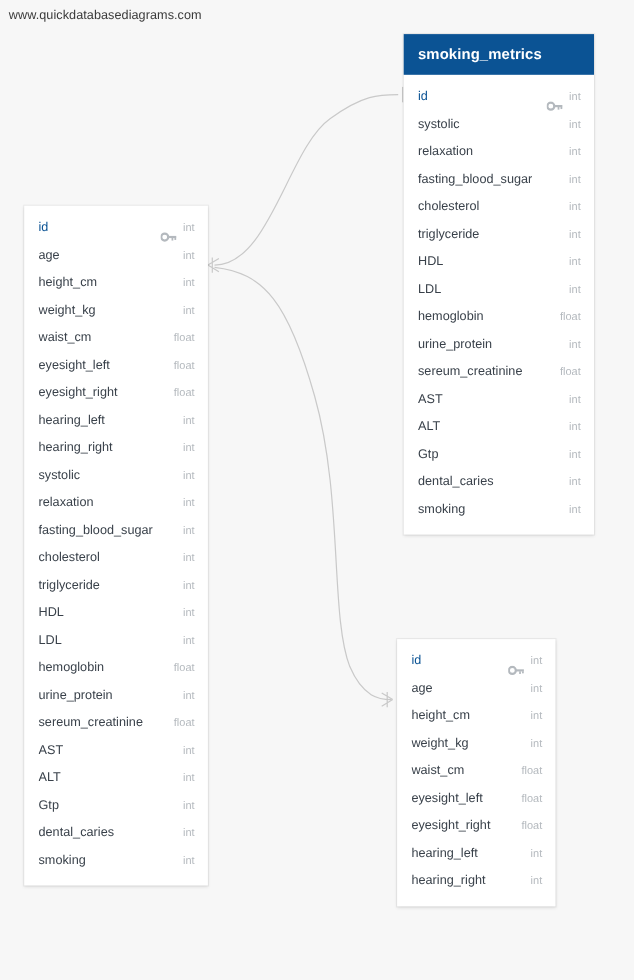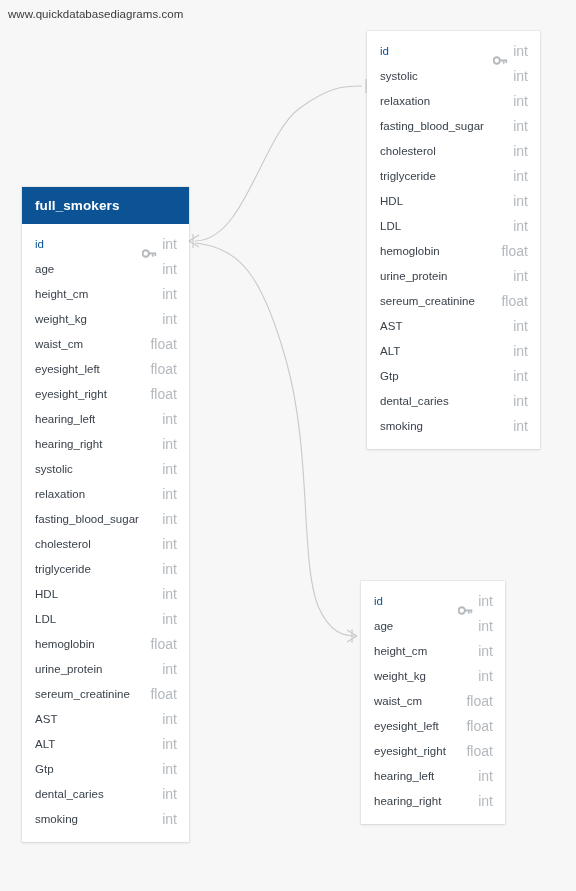--- a/index.html
+++ b/index.html
@@ -89,21 +89,21 @@
     width: 15px;
     height: 9px;
     margin-right: 5px;
     display: inline-block;
   }
   .key-spacer {
     flex: 0 0 auto;
     width: 20px;
   }
   .field-type {
-    font-size: 14px;
+    font-size: 10px;
     color: #b4b9be;
     flex: 0 0 auto;
     text-align: right;
     letter-spacing: 0.02px;
   }
 </style>
 </head>
 <body>
 
 <div id="canvas">
@@ -122,21 +122,20 @@
 
     <g>
       <path d="M 195,243 C 240,248 262,275 286,360 C 312,452 300,560 318,606 C 330,634 345,636 356,636" fill="none" stroke="#c9c9c9" stroke-width="1.1"></path>
 
       <path d="M 357,636 L 347,630 M 357,636 L 347,642 M 352,629 L 352,643" fill="none" stroke="#c9c9c9" stroke-width="1.1"></path>
     </g>
   </svg>
 
   <div id="tables-root">
       <div class="table-card" style="left: 22px; top: 187px; width: 167px;">
-        <div class="table-header">full_smokers</div>
         <div class="table-body">
           <div class="field-row is-key">
             <span class="field-name">id</span>
             <span class="key-icon"><svg viewBox="0 0 16 9" width="15" height="9" aria-hidden="true">
                 <circle cx="4" cy="4.5" r="3.4" fill="none" stroke="#b4b9be" stroke-width="2.1"></circle>
                 <rect x="6.6" y="3.4" width="8.6" height="2.1" fill="#b4b9be"></rect>
                 <rect x="10.6" y="5.3" width="1.7" height="2.6" fill="#b4b9be"></rect>
                 <rect x="13.4" y="5.3" width="1.7" height="2.0" fill="#b4b9be"></rect>
               </svg></span>
             <span class="field-type">int</span>
@@ -252,20 +251,21 @@
             <span class="field-type">int</span>
           </div>
           <div class="field-row">
             <span class="field-name">smoking</span>
             <span class="key-spacer"></span>
             <span class="field-type">int</span>
           </div>
         </div>
       </div>
       <div class="table-card" style="left: 367px; top: 31px; width: 173px;">
+        <div class="table-header">smoking_metrics</div>
         <div class="table-body">
           <div class="field-row is-key">
             <span class="field-name">id</span>
             <span class="key-icon"><svg viewBox="0 0 16 9" width="15" height="9" aria-hidden="true">
                 <circle cx="4" cy="4.5" r="3.4" fill="none" stroke="#b4b9be" stroke-width="2.1"></circle>
                 <rect x="6.6" y="3.4" width="8.6" height="2.1" fill="#b4b9be"></rect>
                 <rect x="10.6" y="5.3" width="1.7" height="2.6" fill="#b4b9be"></rect>
                 <rect x="13.4" y="5.3" width="1.7" height="2.0" fill="#b4b9be"></rect>
               </svg></span>
             <span class="field-type">int</span>

